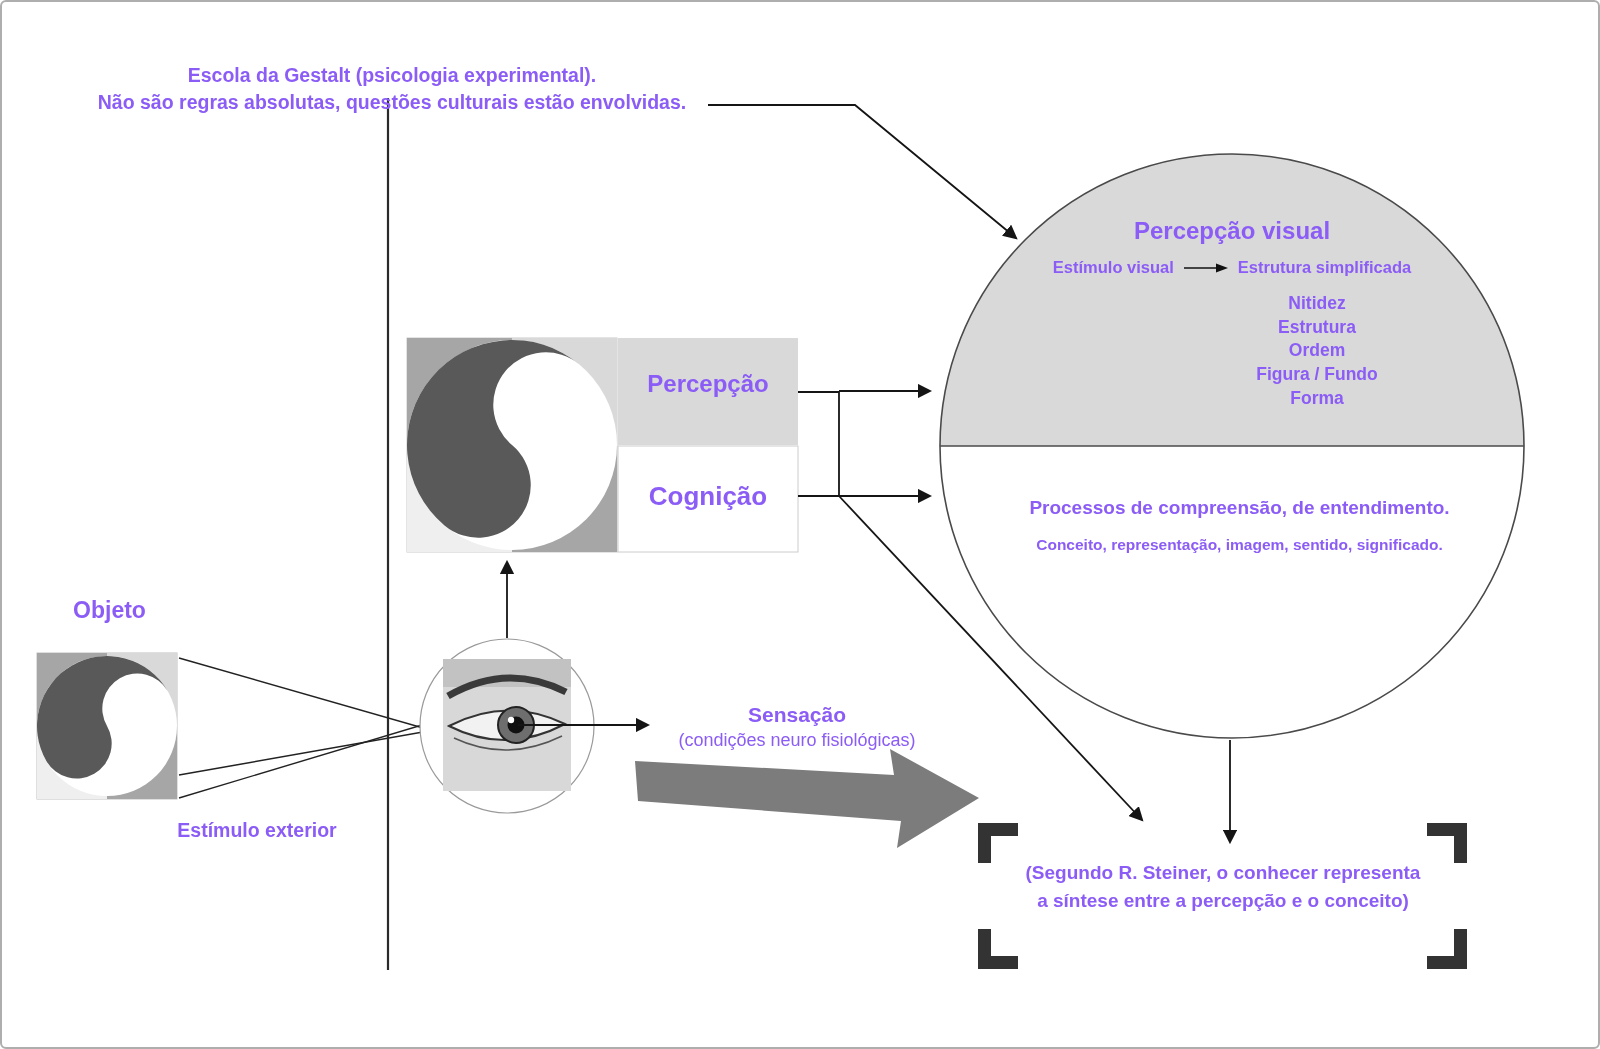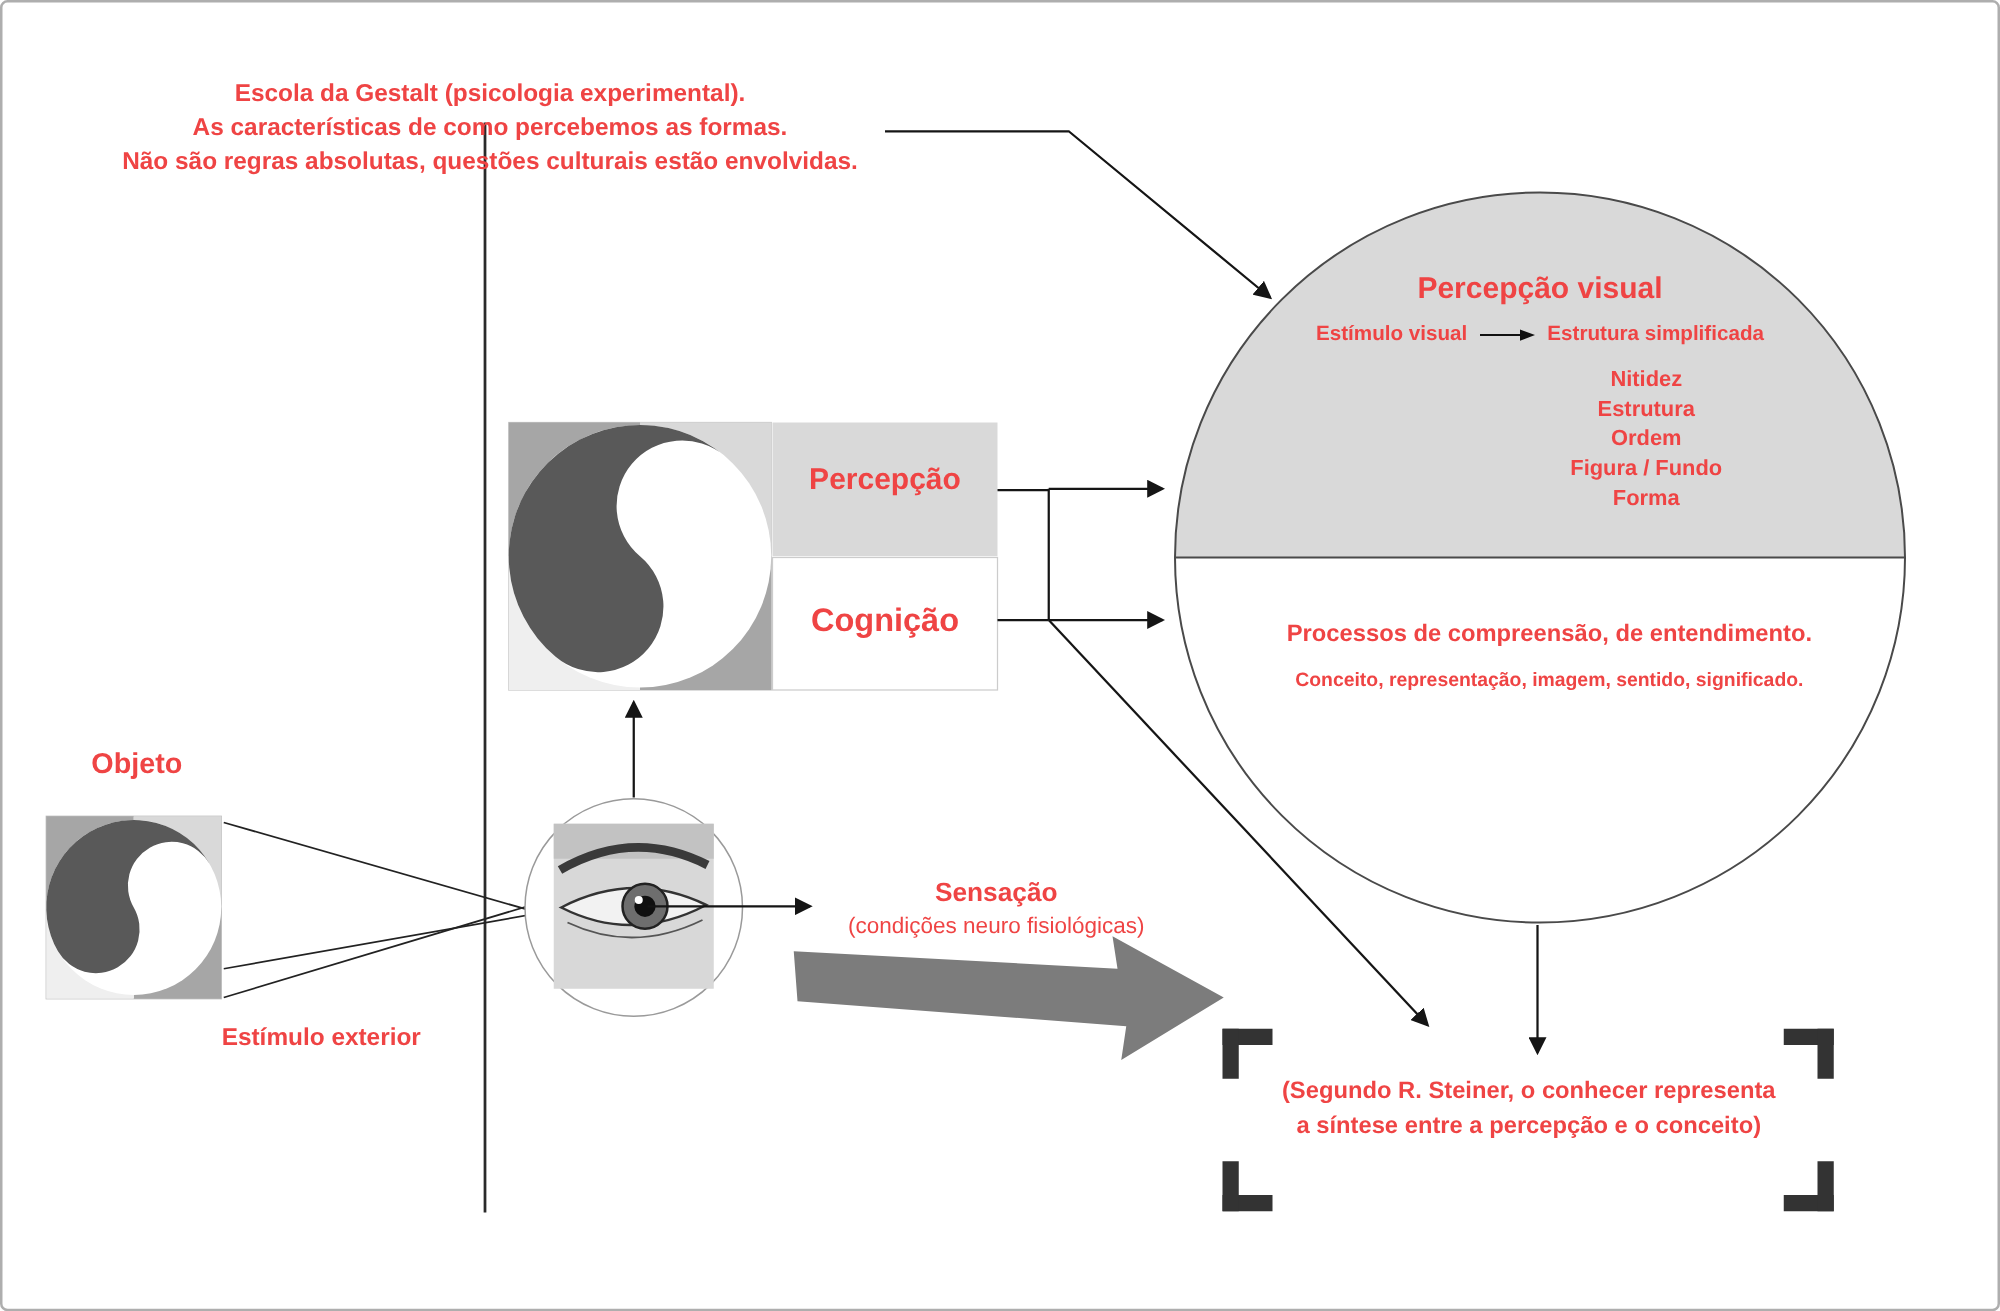--- a/index.html
+++ b/index.html
@@ -5,21 +5,21 @@
   html,body{margin:0;padding:0;background:#ffffff;}
   .canvas{
     position:relative;
     width:1600px;height:1049px;
     background:#ffffff;
     border:2px solid #aeaeae;
     border-radius:6px;
     overflow:hidden;
     box-sizing:border-box;
     font-family:"Liberation Sans","DejaVu Sans",sans-serif;
-    color:#ef4444;
+    color:#8b5cf6;
   }
   svg.layer{position:absolute;left:0;top:0;width:1600px;height:1049px;}
   .txt{position:absolute;text-align:center;}
   .note{left:40px;top:60px;width:700px;font-weight:bold;font-size:19.5px;line-height:27px;}
   .circle-title{left:1055px;top:215px;width:350px;font-weight:bold;font-size:24px;}
   .stim-row{left:1000px;top:256px;width:460px;display:flex;justify-content:center;align-items:center;gap:9px;font-weight:bold;font-size:16.5px;}
   .qualities{left:1165px;top:290px;width:300px;font-weight:bold;font-size:17.5px;line-height:23.7px;}
   .processes{left:950px;top:495px;width:575px;}
   .processes .p-title{font-weight:bold;font-size:19px;}
   .processes .p-detail{font-weight:bold;font-size:15.5px;margin-top:17px;}
@@ -120,21 +120,20 @@
       <rect x="1452" y="821" width="13" height="40"></rect>
       <rect x="976" y="954" width="40" height="13"></rect>
       <rect x="976" y="927" width="13" height="40"></rect>
       <rect x="1425" y="954" width="40" height="13"></rect>
       <rect x="1452" y="927" width="13" height="40"></rect>
     </g>
   </svg>
 
   <div class="txt note">
     <div>Escola da Gestalt (psicologia experimental).</div>
-    <div>As características de como percebemos as formas.</div>
     <div>Não são regras absolutas, questões culturais estão envolvidas.</div>
   </div>
 
   <div class="txt circle-title">Percepção visual</div>
 
   <div class="txt stim-row">
     <span>Estímulo visual</span>
     <svg width="46" height="12">
       <line x1="1" y1="6" x2="34" y2="6" stroke="#111" stroke-width="1.6"></line>
       <polygon points="33,1.5 45,6 33,10.5" fill="#111"></polygon>

